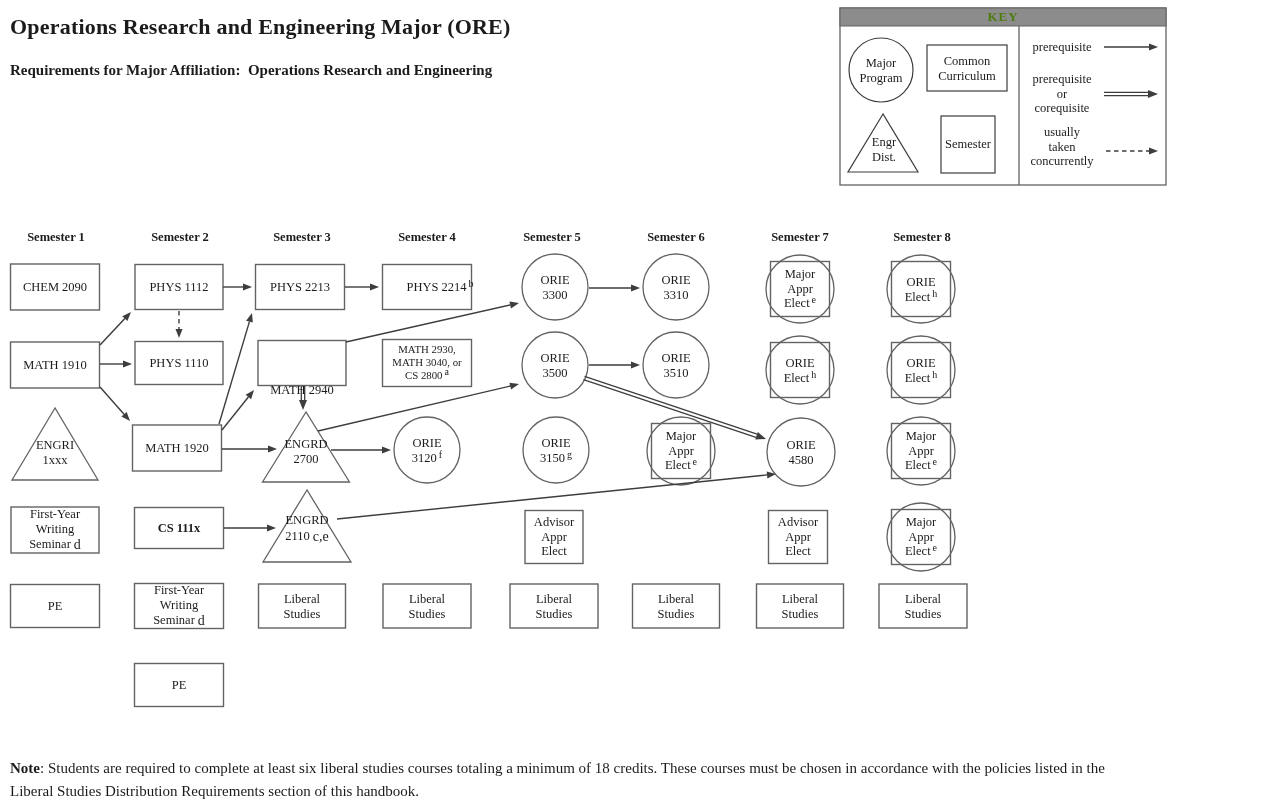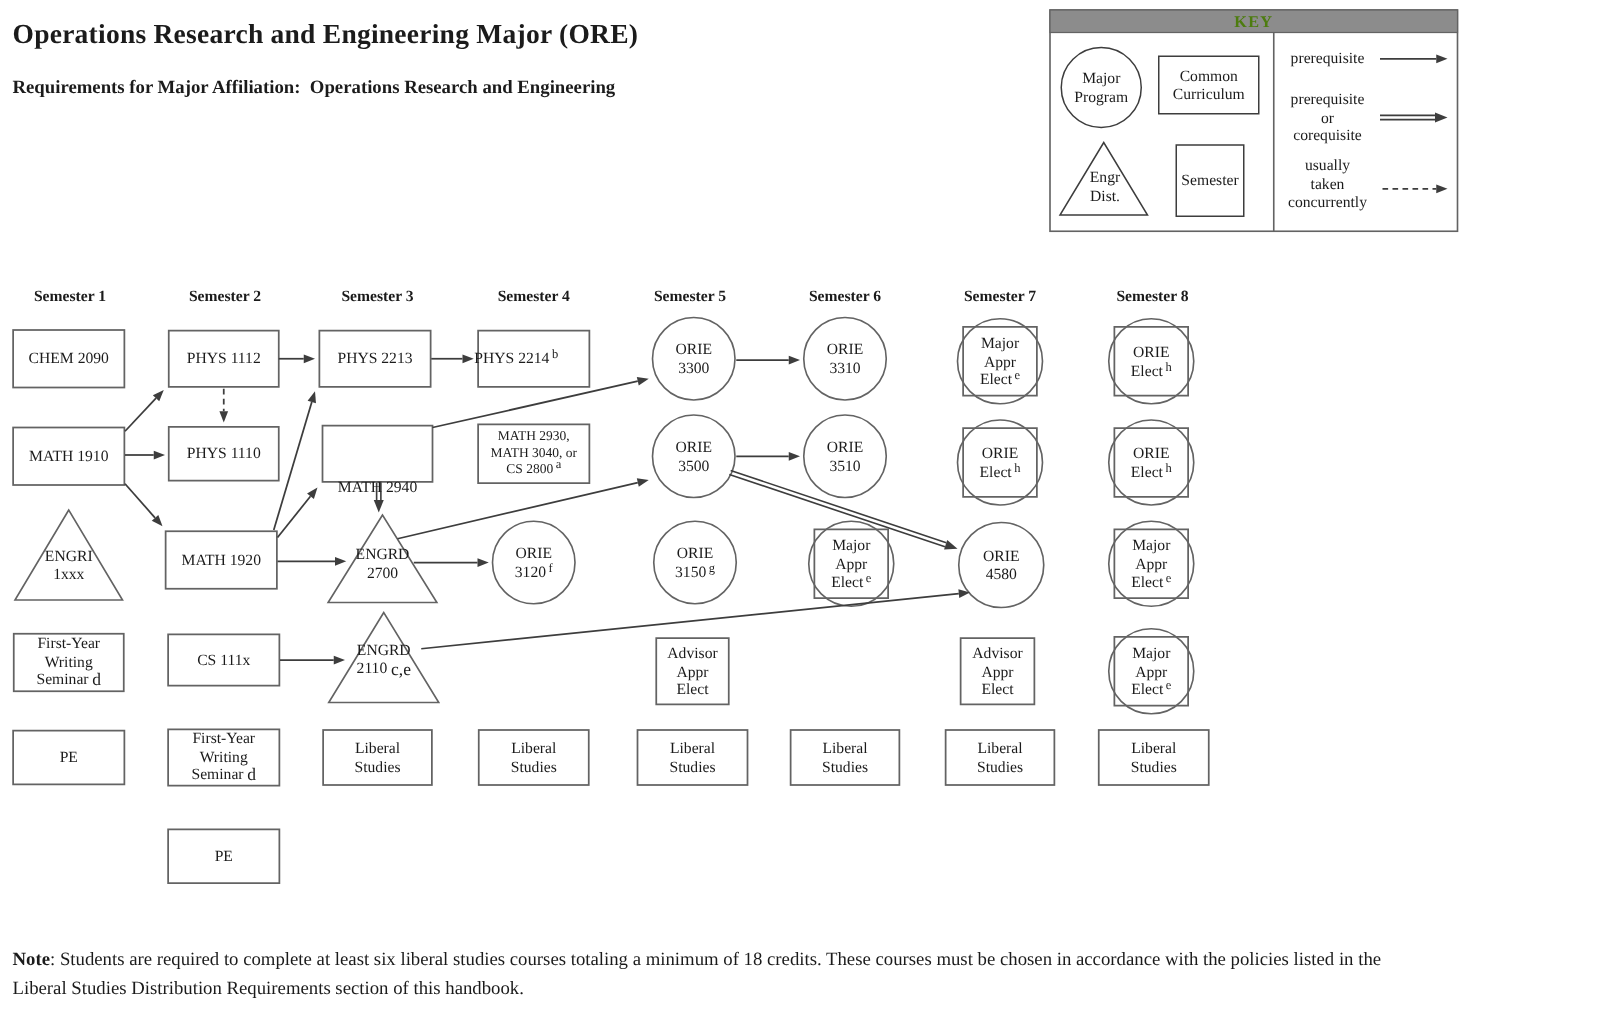--- a/index.html
+++ b/index.html
@@ -276,21 +276,21 @@
       <div class="abs ctr sem-hdr" style="left: 427px; top: 237px; width: 90px;">Semester 4</div>
       <div class="abs ctr sem-hdr" style="left: 552px; top: 237px; width: 90px;">Semester 5</div>
       <div class="abs ctr sem-hdr" style="left: 676px; top: 237px; width: 90px;">Semester 6</div>
       <div class="abs ctr sem-hdr" style="left: 800px; top: 237px; width: 90px;">Semester 7</div>
       <div class="abs ctr sem-hdr" style="left: 922px; top: 237px; width: 90px;">Semester 8</div>
     </div>
   <div id="node-labels">
       <div class="abs ctr node-label" style="left: 55px; top: 287px; width: 94px;"><span>CHEM 2090</span></div>
       <div class="abs ctr node-label" style="left: 179px; top: 287px; width: 94px;"><span>PHYS 1112</span></div>
       <div class="abs ctr node-label" style="left: 300px; top: 287px; width: 94px;"><span>PHYS 2213</span></div>
-      <div class="abs ctr node-label" style="left: 413px; top: 287px; width: 94px;"><span>PHYS 2214</span><span class="sup">b</span></div>
+      <div class="abs ctr node-label" style="left: 440px; top: 287px; width: 94px;"><span>PHYS 2214</span><span class="sup">b</span></div>
       <div class="abs ctr node-label" style="left: 55px; top: 365px; width: 94px;"><span>MATH 1910</span></div>
       <div class="abs ctr node-label" style="left: 179px; top: 363px; width: 94px;"><span>PHYS 1110</span></div>
       <div class="abs ctr node-label" style="left: 302px; top: 362px; width: 94px; margin-top: 28px;"><span>MATH 2940</span></div>
       <div class="abs ctr node-label small" style="left: 427px; top: 363px; width: 94px;"><span>MATH 2930,
 MATH 3040, or
 CS 2800</span><span class="sup">a</span></div>
       <div class="abs ctr node-label" style="left: 555px; top: 287px; width: 94px;"><span>ORIE
 3300</span></div>
       <div class="abs ctr node-label" style="left: 676px; top: 287px; width: 94px;"><span>ORIE
 3310</span></div>
@@ -320,21 +320,21 @@
 Appr
 Elect</span><span class="sup">e</span></div>
       <div class="abs ctr node-label" style="left: 801px; top: 452px; width: 94px;"><span>ORIE
 4580</span></div>
       <div class="abs ctr node-label" style="left: 921px; top: 451px; width: 94px;"><span>Major
 Appr
 Elect</span><span class="sup">e</span></div>
       <div class="abs ctr node-label" style="left: 55px; top: 530px; width: 94px;"><span>First-Year
 Writing
 Seminar</span><span class="sub">d</span></div>
-      <div class="abs ctr node-label" style="left: 179px; top: 528px; width: 94px;"><span>CS 111x</span></div>
+      <div class="abs ctr node-label" style="left: 179px; top: 528px; width: 94px; font-weight: bold;"><span>CS 111x</span></div>
       <div class="abs ctr node-label" style="left: 307px; top: 528px; width: 94px;"><span>ENGRD
 2110</span><span class="sub">c,e</span></div>
       <div class="abs ctr node-label" style="left: 554px; top: 537px; width: 94px;"><span>Advisor
 Appr
 Elect</span></div>
       <div class="abs ctr node-label" style="left: 798px; top: 537px; width: 94px;"><span>Advisor
 Appr
 Elect</span></div>
       <div class="abs ctr node-label" style="left: 921px; top: 537px; width: 94px;"><span>Major
 Appr

